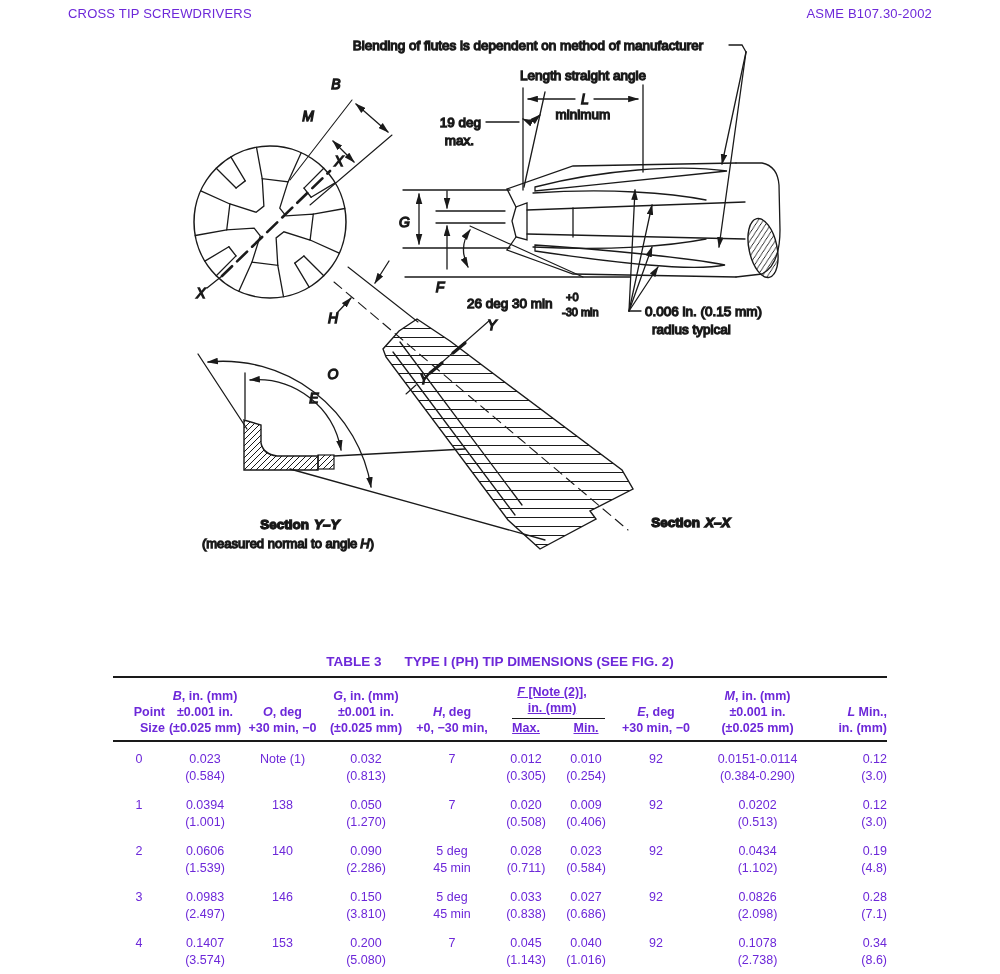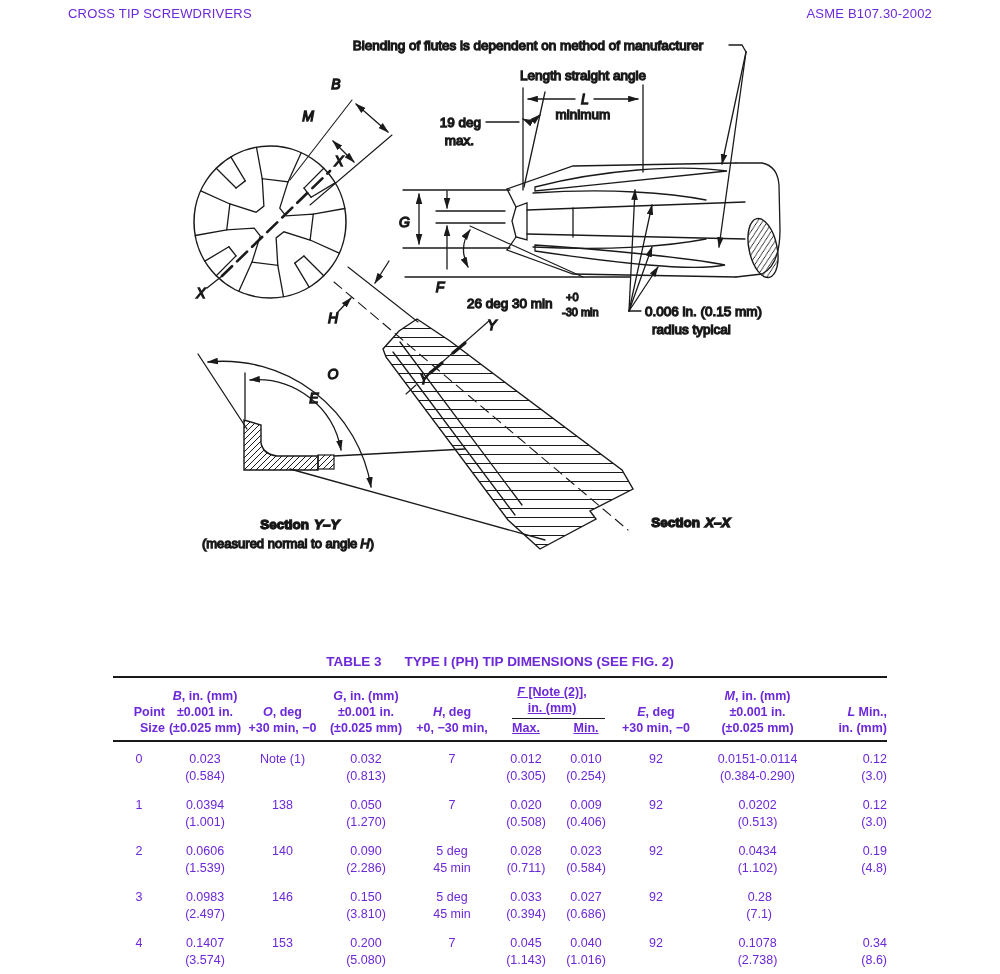--- a/index.html
+++ b/index.html
@@ -367,29 +367,33 @@
           <div class="tcell c-g">
             <div>0.150</div>
             <div>(3.810)</div>
           </div>
           <div class="tcell c-h">
             <div>5 deg</div>
             <div>45 min</div>
           </div>
           <div class="tcell c-fmax">
             <div>0.033</div>
-            <div>(0.394)</div>
+            <div>(0.838)</div>
           </div>
           <div class="tcell c-fmin">
             <div>0.027</div>
             <div>(0.686)</div>
           </div>
           <div class="tcell c-e">
             <div>92</div>
           </div>
+          <div class="tcell c-m">
+            <div>0.0826</div>
+            <div>(2.098)</div>
+          </div>
           <div class="tcell c-l">
             <div>0.28</div>
             <div>(7.1)</div>
           </div>
         </div>
         <div class="trow">
           <div class="tcell c-point">
             <div>4</div>
           </div>
           <div class="tcell c-b">

